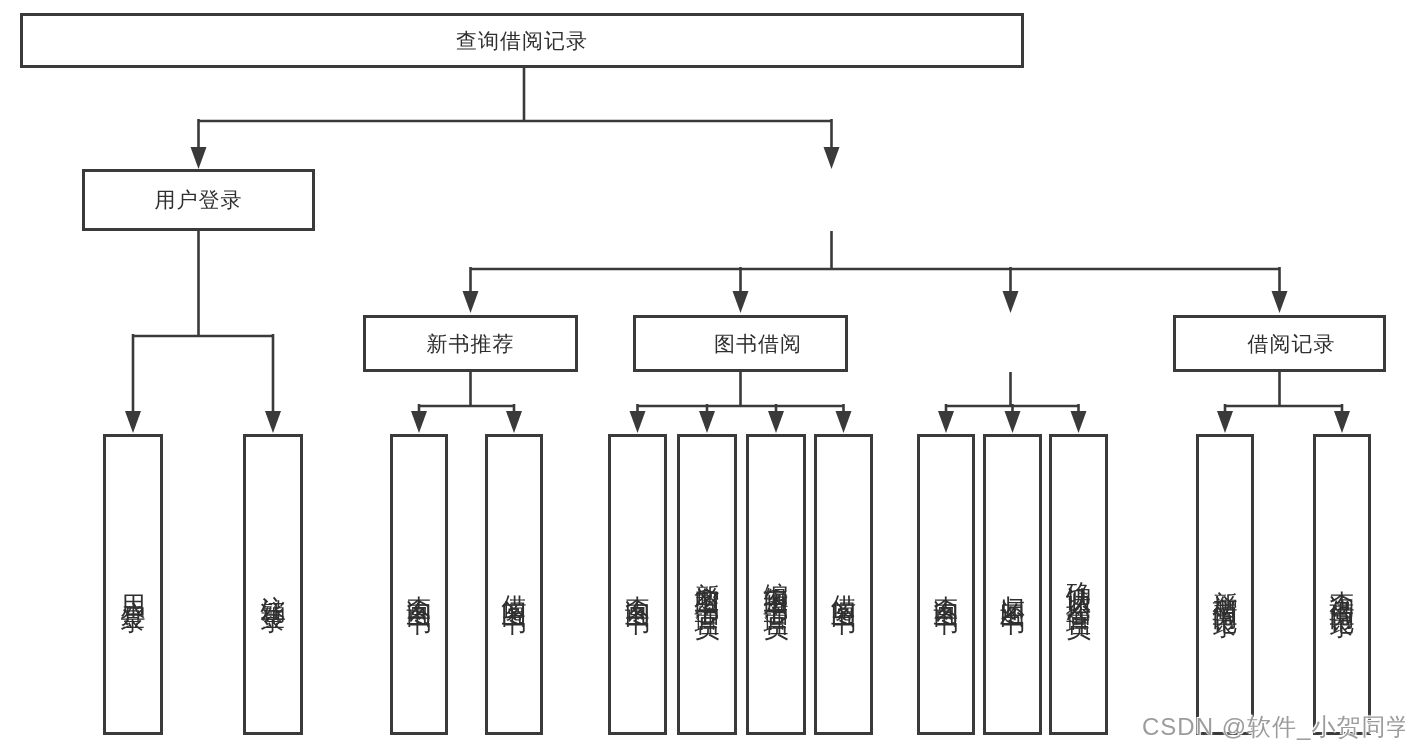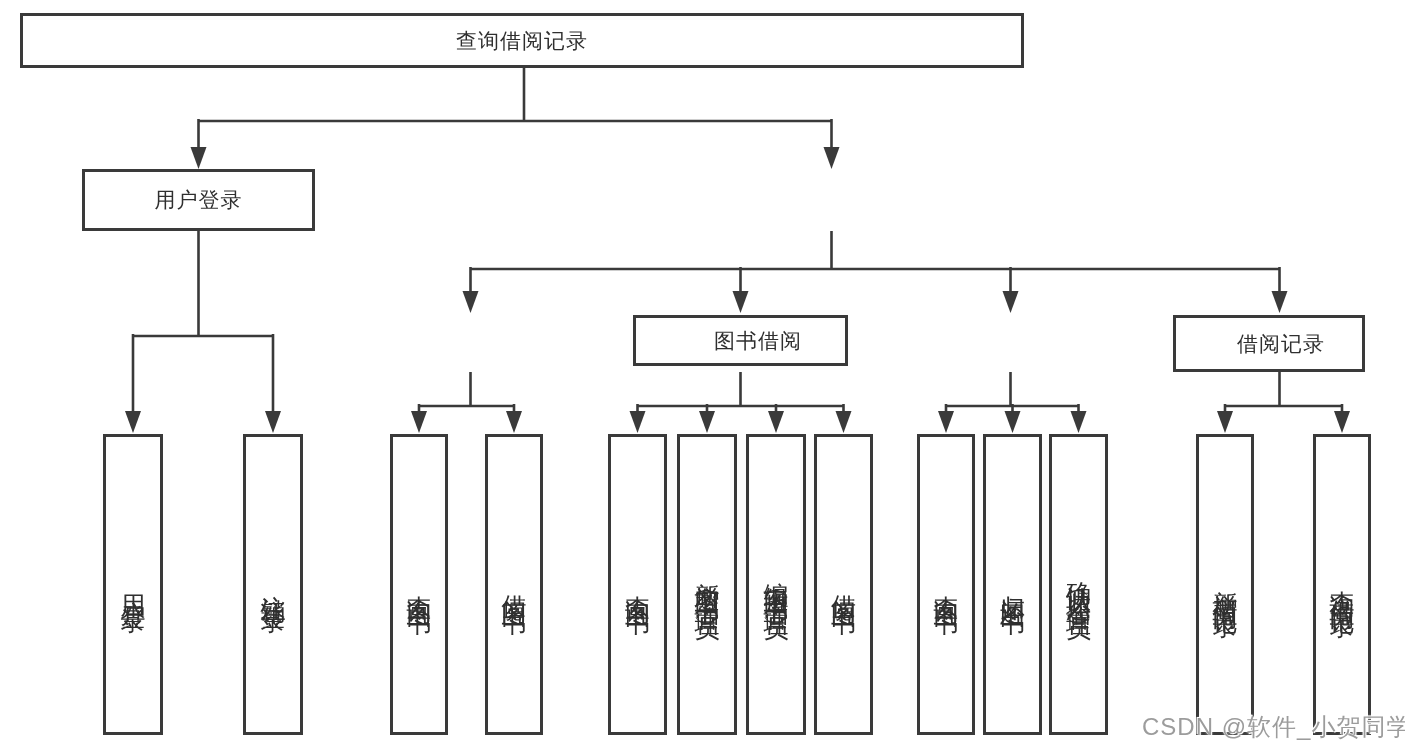--- a/index.html
+++ b/index.html
@@ -111,22 +111,23 @@
       <path d="M1279.5 372 L1279.5 406 M1225 406 L1342 406 M1225 404 L1225 414 M1342 404 L1342 414"></path>
       <polygon points="1217,411 1233,411 1225,433"></polygon>
       <polygon points="1334,411 1350,411 1342,433"></polygon>
     </g>
   </svg>
 
   <div class="hbox" style="left:20px; top:13px; width:1004px; height:55px;">查询借阅记录</div>
 
   <div class="hbox" style="left:82px; top:169px; width:233px; height:62px;">用户登录</div>
 
-  <div class="hbox" style="left:633px; top:315px; width:215px; height:51px;padding-left:35px;">图书借阅</div>
-  <div class="hbox" style="left:1173px; top:315px; width:192px; height:57px;padding-left:24px;">借阅记录</div>
+  <div class="hbox" style="left:363px; top:315px; width:215px; height:57px;">新书推荐</div>
+  <div class="hbox" style="left:633px; top:315px; width:215px; height:57px;padding-left:35px;">图书借阅</div>
+  <div class="hbox" style="left:1173px; top:315px; width:213px; height:57px;padding-left:24px;">借阅记录</div>
 
   <div class="vbox" style="left:103px; top:434px; width:60px; height:301px;">用户登录</div>
   <div class="vbox" style="left:243px; top:434px; width:60px; height:301px;">注销登录</div>
 
   <div class="vbox" style="left:390px; top:434px; width:58px; height:301px;">查询图书</div>
   <div class="vbox" style="left:485px; top:434px; width:58px; height:301px;">借阅图书</div>
 
   <div class="vbox" style="left:608px; top:434px; width:59px; height:301px;">查询图书</div>
   <div class="vbox" style="left:677px; top:434px; width:60px; height:301px;">新增图书（管理员）</div>
   <div class="vbox" style="left:746px; top:434px; width:60px; height:301px;">编辑图书（管理员）</div>

